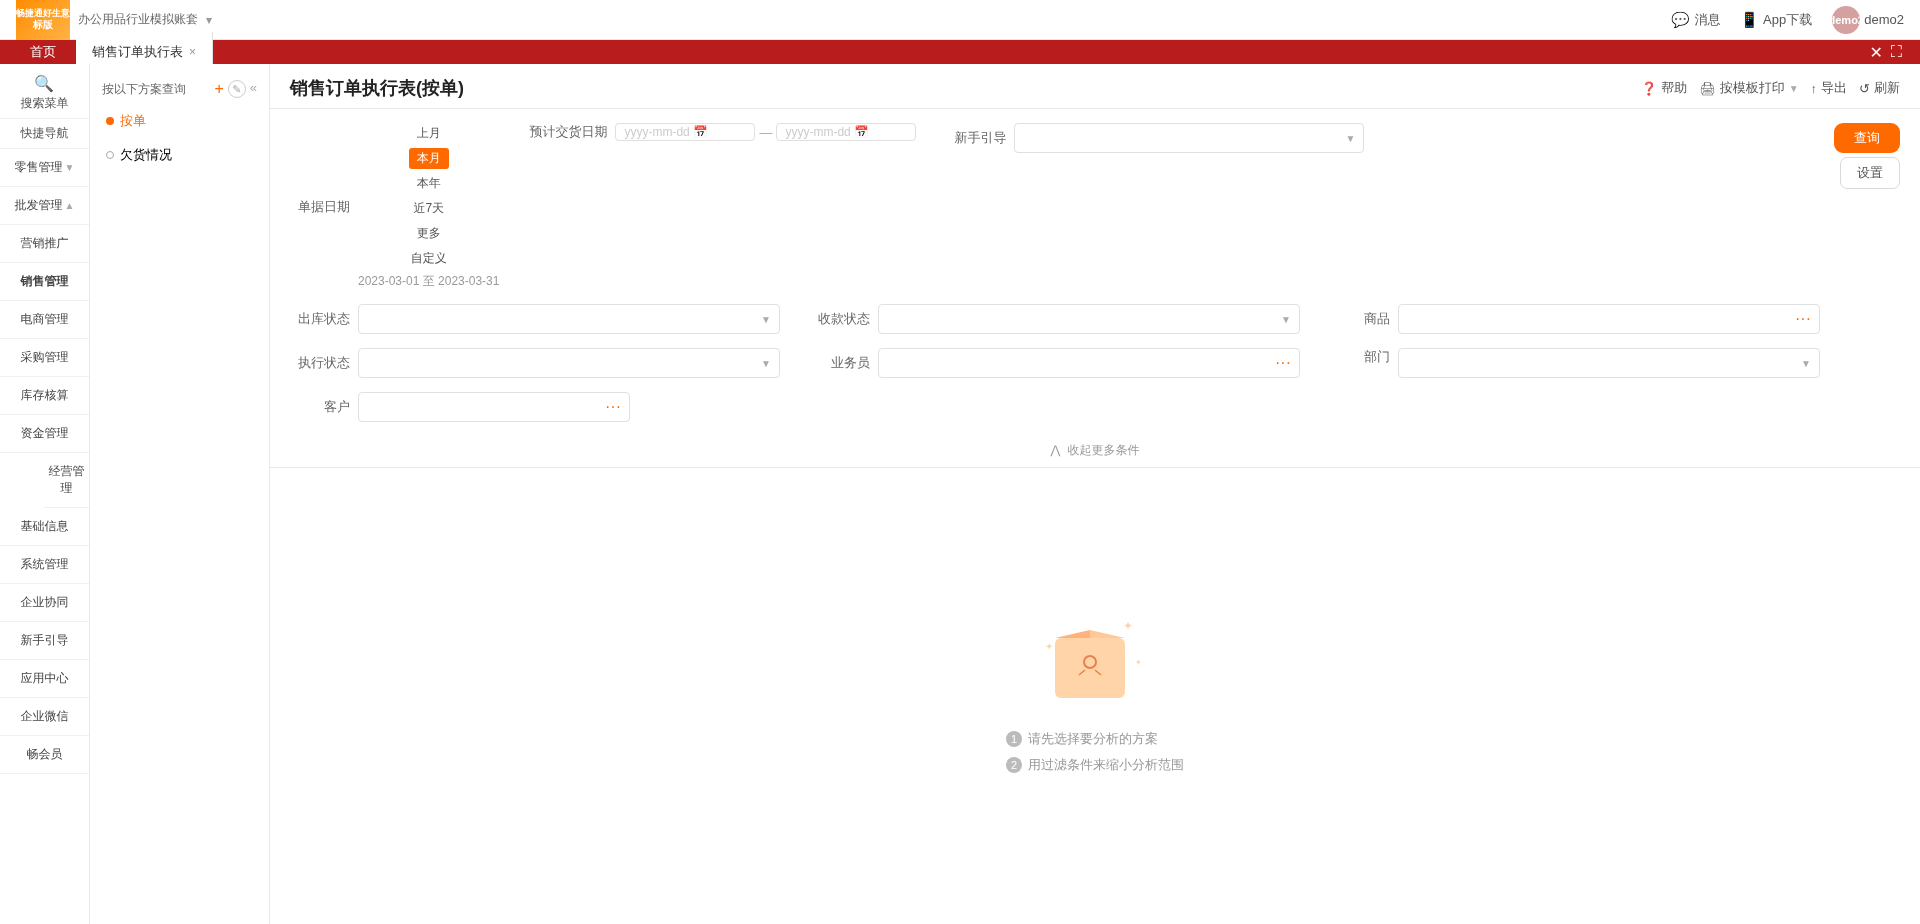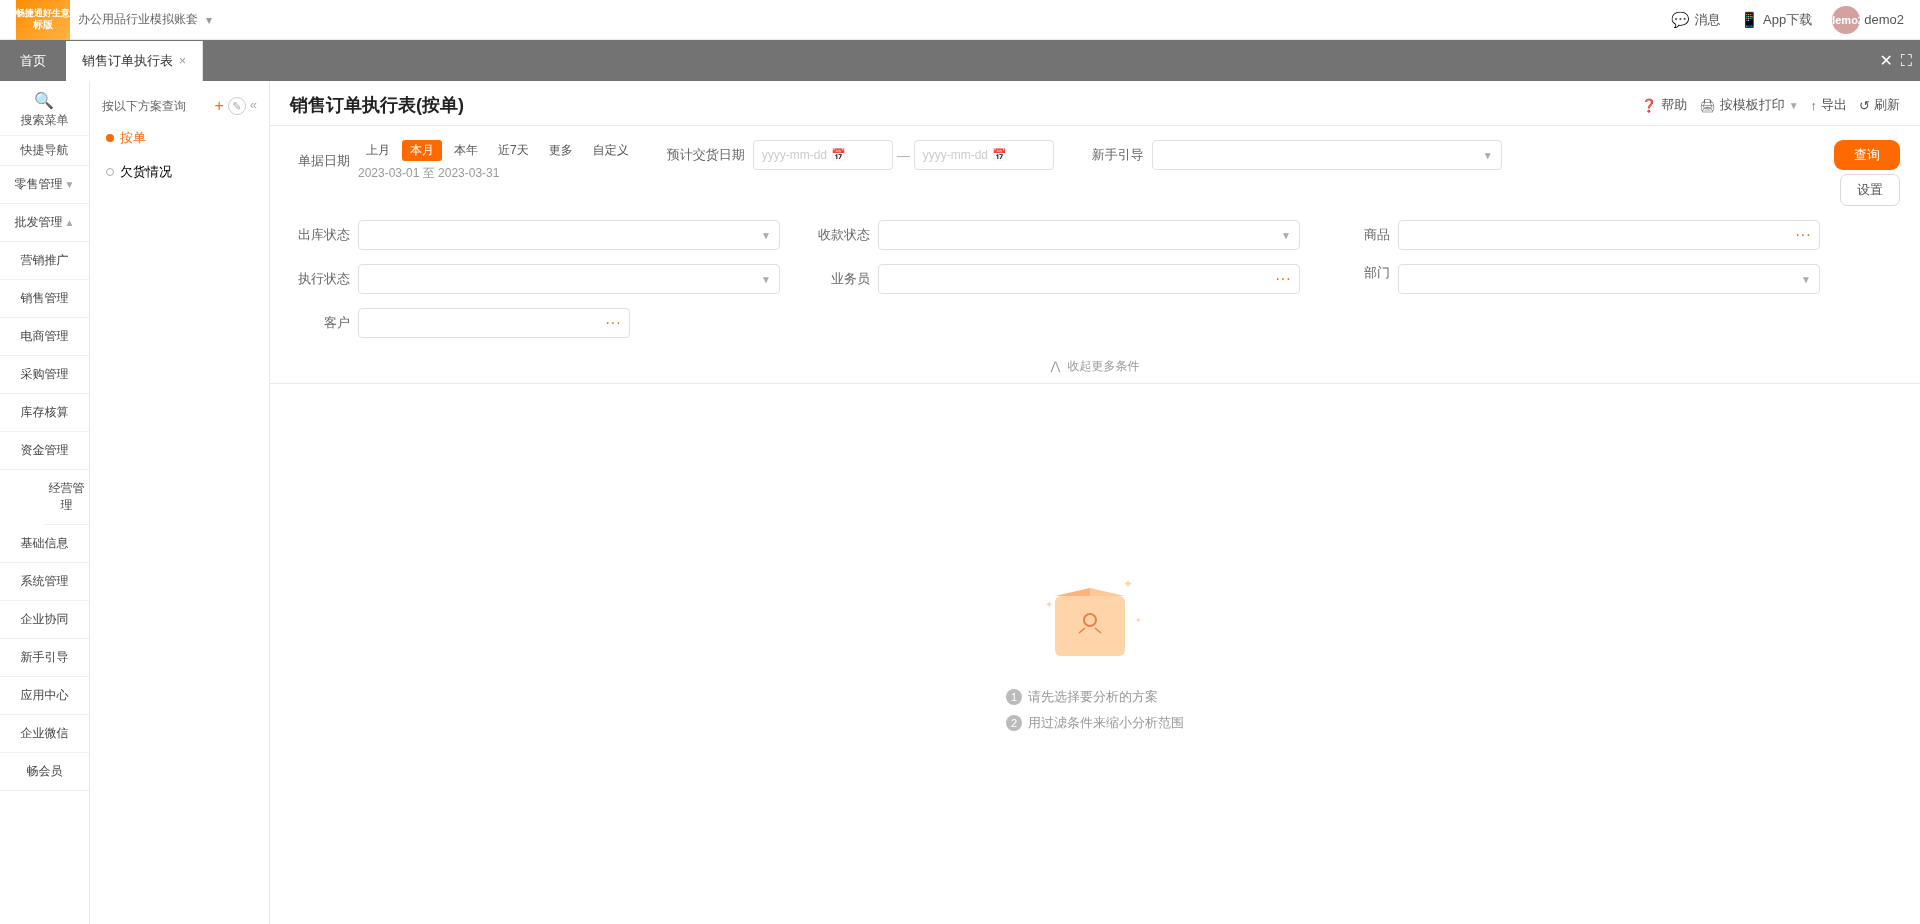--- a/index.html
+++ b/index.html
@@ -23,25 +23,25 @@
       display: flex; flex-direction: column; align-items: center; justify-content: center;
       color: #fff; font-size: 10px; font-weight: bold; line-height: 1.2;
     }
     .breadcrumb-label { font-size: 12px; color: #666; }
     .top-bar-right { display: flex; align-items: center; gap: 20px; }
     .top-bar-right-item { display: flex; align-items: center; gap: 4px; color: #555; font-size: 13px; cursor: pointer; }
     .avatar { width: 28px; height: 28px; border-radius: 50%; background: #d4a0a0; overflow: hidden; display: flex; align-items: center; justify-content: center; color: #fff; font-size: 12px; }
 
     
     .tab-bar {
-      height: 41px;
-      background: #737373;
+      height: 24px;
+      background: #b91c1c;
       display: flex;
       align-items: center;
-      padding: 0 0;
+      padding: 0 10px;
       flex-shrink: 0;
     }
     .tab-home {
       height: 40px; padding: 0 20px;
       display: flex; align-items: center;
       color: #fff; font-size: 13px; cursor: pointer;
     }
     .tab-active {
       height: 40px; padding: 0 16px;
       display: flex; align-items: center; gap: 6px;
@@ -132,38 +132,38 @@
     .page-action-item { display: flex; align-items: center; gap: 4px; cursor: pointer; }
 
     
     .filter-area {
       background: #fff;
       padding: 14px 20px 0;
       border-bottom: 1px solid #e8e8e8;
       flex-shrink: 0;
     }
     .filter-label { color: #666; font-size: 13px; min-width: 60px; text-align: right; margin-right: 8px; }
-    .date-tabs { display: flex; gap: 4px; align-items: center; }
+    .date-tabs { display: flex; gap: 4px; align-items: center; flex-direction: column; }
     .date-tab { padding: 2px 8px; border-radius: 3px; font-size: 12px; cursor: pointer; color: #555; }
     .date-tab.active { background: #ff6a00; color: #fff; }
     .date-range { font-size: 12px; color: #999; }
     .filter-select {
       flex: 1; height: 30px; border: 1px solid #e0e0e0; border-radius: 4px;
       padding: 0 8px; font-size: 13px; color: #333; background: #fff;
       display: flex; align-items: center; justify-content: space-between; cursor: pointer;
     }
     .filter-select-arrow { color: #aaa; font-size: 10px; }
     .filter-input {
       flex: 1; height: 30px; border: 1px solid #e0e0e0; border-radius: 4px;
       padding: 0 8px; font-size: 13px; color: #333; background: #fff;
       display: flex; align-items: center;
     }
     .filter-dots { color: #ff6a00; cursor: pointer; font-size: 16px; }
     .date-input-box {
-      height: 30px; border: 1px solid #e0e0e0; border-radius: 4px;
+      height: 18px; border: 1px solid #e0e0e0; border-radius: 4px;
       padding: 0 8px; display: flex; align-items: center; gap: 4px;
       font-size: 12px; color: #aaa; background: #fff; min-width: 140px;
     }
     .date-icon { color: #ff6a00; }
 
     .collapse-bar {
       text-align: center; padding: 6px 0 8px;
       color: #999; font-size: 12px; cursor: pointer;
     }
     .btn-primary {
@@ -254,21 +254,21 @@
       <span>零售管理</span>
       <span style="font-size:10px;color:#aaa;">▼</span>
     </div>
     <div class="sidebar-item-with-arrow sidebar-item" style="border-bottom:1px solid #f0f0f0;">
       <span>批发管理</span>
       <span style="font-size:10px;color:#aaa;">▲</span>
     </div>
     <div class="sidebar-item" style="border-bottom:1px solid #f0f0f0;">
         <span>营销推广</span>
       </div>
-    <div class="sidebar-item" style="border-bottom:1px solid #f0f0f0;">
+    <div class="sidebar-item" style="border-bottom:1px solid #f0f0f0;font-weight:bold;">
         <span>销售管理</span>
       </div>
     <div class="sidebar-item" style="border-bottom:1px solid #f0f0f0;">
         <span>电商管理</span>
       </div>
     <div class="sidebar-item" style="border-bottom:1px solid #f0f0f0;">
         <span>采购管理</span>
       </div>
     <div class="sidebar-item" style="border-bottom:1px solid #f0f0f0;">
         <span>库存核算</span>

